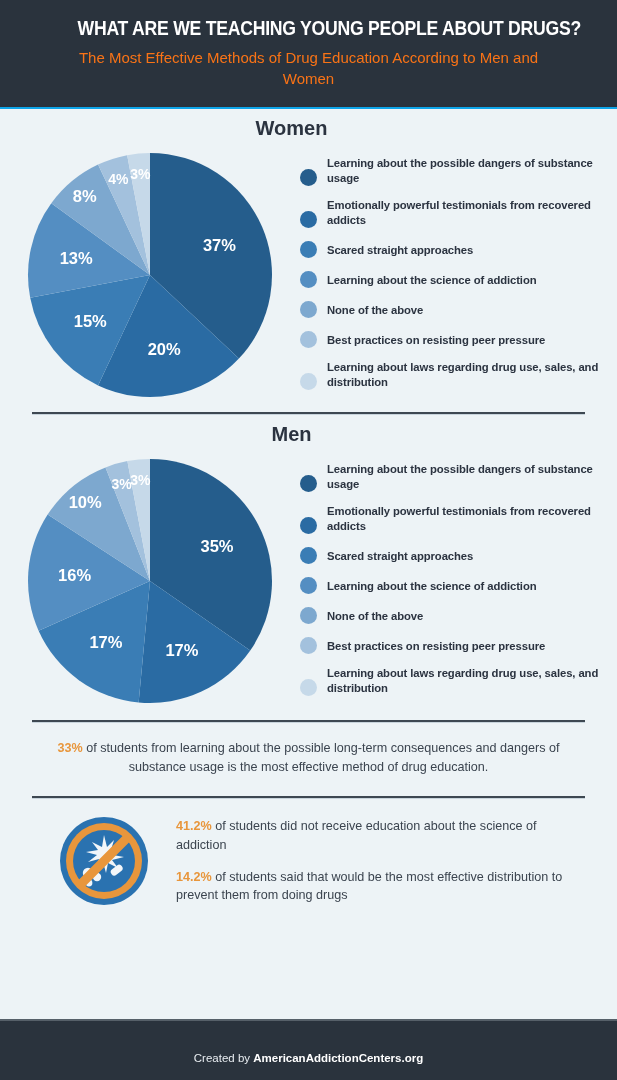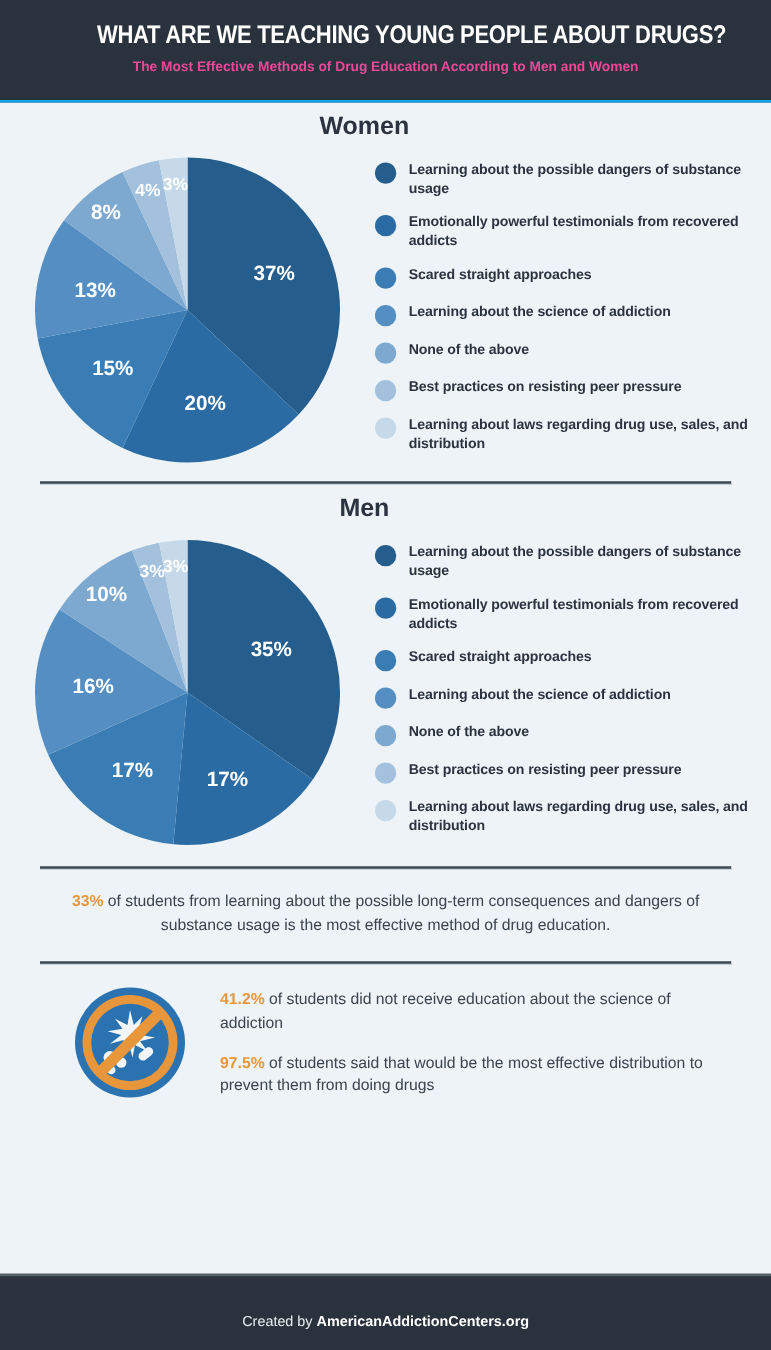--- a/index.html
+++ b/index.html
@@ -23,23 +23,23 @@
     color:#ffffff;
     font-size:20.5px;
     font-weight:bold;
     letter-spacing:-0.3px;
     text-transform:uppercase;
     transform:scaleX(0.86);
     line-height:1.15;
     white-space:nowrap;
   }
   .header h2 {
-    color:#ec4899;
-    font-size:11px;
-    font-weight:bold;
+    color:#f97316;
+    font-size:15px;
+    font-weight:normal;
     line-height:1.42;
     margin-top:7px;
     padding:0 32px;
   }
 
   
   .chart-section { position:relative; }
   .section-title {
     text-align:center;
     font-size:20px;
@@ -73,21 +73,21 @@
   .pie-label-sm { font-size:14px; }
 
   
   .legend {
     flex:1;
     padding-top:10px;
     padding-right:14px;
   }
   .legend-item {
     display:flex;
-    align-items:flex-start;
+    align-items:flex-end;
     margin-bottom:12px;
   }
   .legend-item:last-child { margin-bottom:0; }
   .swatch {
     width:17px; height:17px;
     border-radius:50%;
     flex:0 0 17px;
     margin-top:1px;
   }
   .legend-text {
@@ -291,21 +291,21 @@
         <circle cx="30" cy="58" r="5.2"></circle>
         <circle cx="39" cy="62" r="4.2"></circle>
         <circle cx="31" cy="68" r="3.4"></circle>
         <rect x="52" y="52" width="13" height="7" rx="3.4" transform="rotate(-38 58 55)"></rect>
       </g>
       <rect x="41.5" y="10" width="9" height="72" rx="1" fill="#e8963c" transform="rotate(45 46 46)"></rect>
     </svg>
   </div>
   <div class="facts" id="facts-list">
       <div class="fact"><span class="pct">41.2%</span><span> of students did not receive education about the science of addiction</span></div>
-      <div class="fact"><span class="pct">97.5%</span><span> of students said that would be the most effective distribution to prevent them from doing drugs</span></div>
+      <div class="fact"><span class="pct">14.2%</span><span> of students said that would be the most effective distribution to prevent them from doing drugs</span></div>
     </div>
 </div>
 
 <div class="footer">
   <div class="footer-text">
     <span>Created by </span><b>AmericanAddictionCenters.org</b>
   </div>
 </div>
 
 </body></html>

